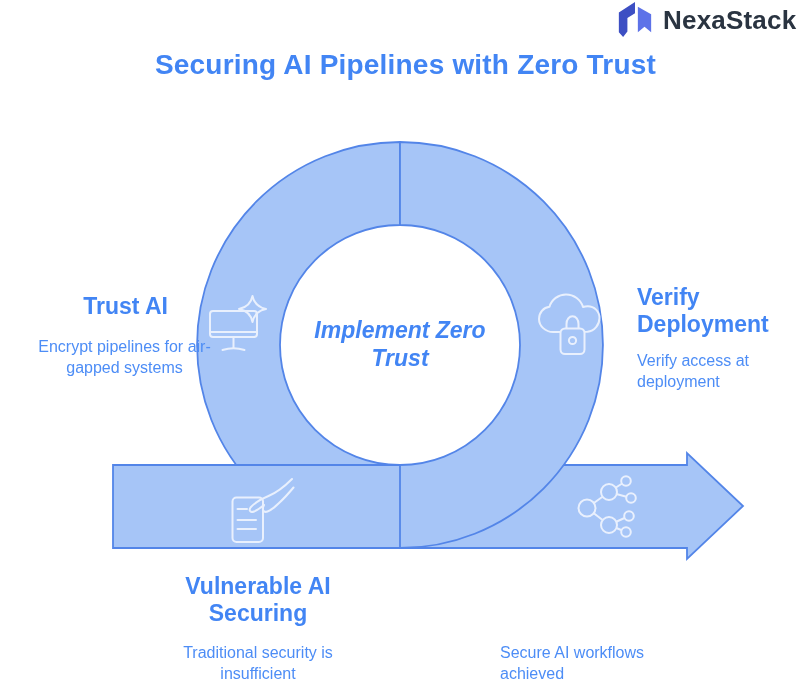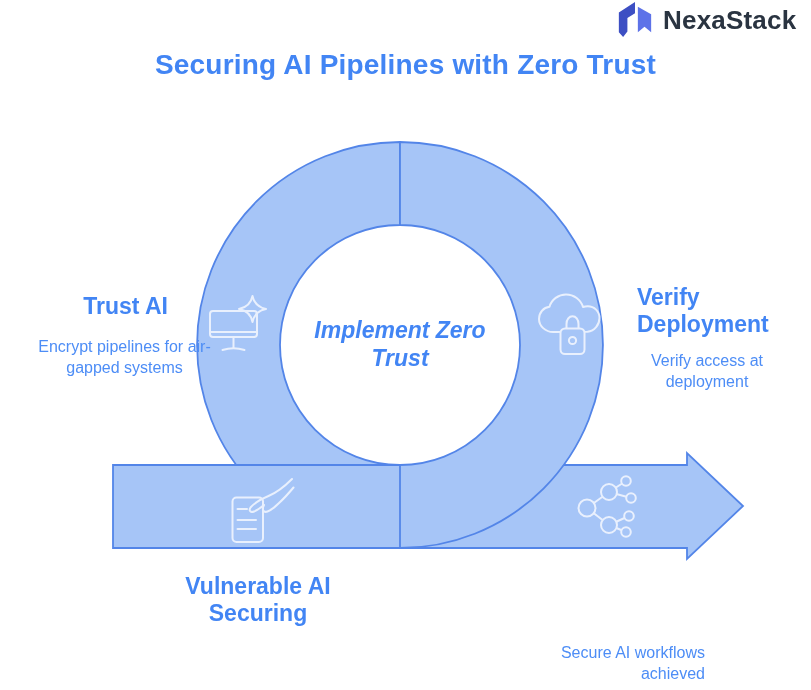--- a/index.html
+++ b/index.html
@@ -29,25 +29,25 @@
   .ic-mask{fill:var(--shape-fill);stroke:var(--icon-stroke);stroke-width:2;}
   .stage-label{position:absolute;font-weight:700;font-size:23px;line-height:27px;color:var(--accent);}
   .stage-desc{position:absolute;font-size:16px;line-height:21px;color:var(--subtitle);}
   .center-label{
     position:absolute;left:308px;top:316px;width:184px;text-align:center;
     font-weight:700;font-size:23px;line-height:28px;color:var(--accent);font-style:italic;
   }
   .lbl-edge{right:643px;top:293px;text-align:right;white-space:nowrap;}
   .desc-edge{left:5px;top:336px;width:175px;text-align:center;margin-left:32px;}
   .lbl-secure{left:637px;top:284px;width:160px;text-align:left;}
-  .desc-secure{left:637px;top:350px;width:140px;text-align:center;}
+  .desc-secure{left:637px;top:350px;width:140px;text-align:left;}
   .lbl-vulnerable{left:158px;top:573px;width:200px;text-align:center;}
   .desc-vulnerable{left:153px;top:642px;width:210px;text-align:center;}
   .lbl-resilient{left:502px;top:573px;width:200px;text-align:center;}
-  .desc-resilient{left:500px;top:642px;width:205px;text-align:right;}
+  .desc-resilient{left:500px;top:642px;width:205px;text-align:left;}
 </style>
 </head>
 <body>
 
 <div class="canvas">
 
   <div class="brand">
     <svg width="38" height="38" viewBox="0 0 40 40" aria-hidden="true">
       <polygon points="3,12 20,1 20,13 12,18 12,32 7.5,38 3,33" fill="var(--logo-dark)"></polygon>
       <polygon points="23,6 37,14 37,33 30,27 23,33" fill="var(--logo-light)"></polygon>
@@ -107,16 +107,17 @@
 
   <div class="center-label">Implement Zero Trust</div>
 
   <div class="stage-label lbl-edge">Trust AI</div>
   <div class="stage-desc desc-edge">Encrypt pipelines for air-gapped systems</div>
 
   <div class="stage-label lbl-secure">Verify Deployment</div>
   <div class="stage-desc desc-secure">Verify access at deployment</div>
 
   <div class="stage-label lbl-vulnerable">Vulnerable AI Securing</div>
+  <div class="stage-desc desc-vulnerable">Traditional security is insufficient</div>
 
   <div class="stage-desc desc-resilient">Secure AI workflows achieved</div>
 
 </div>
 
 </body></html>

